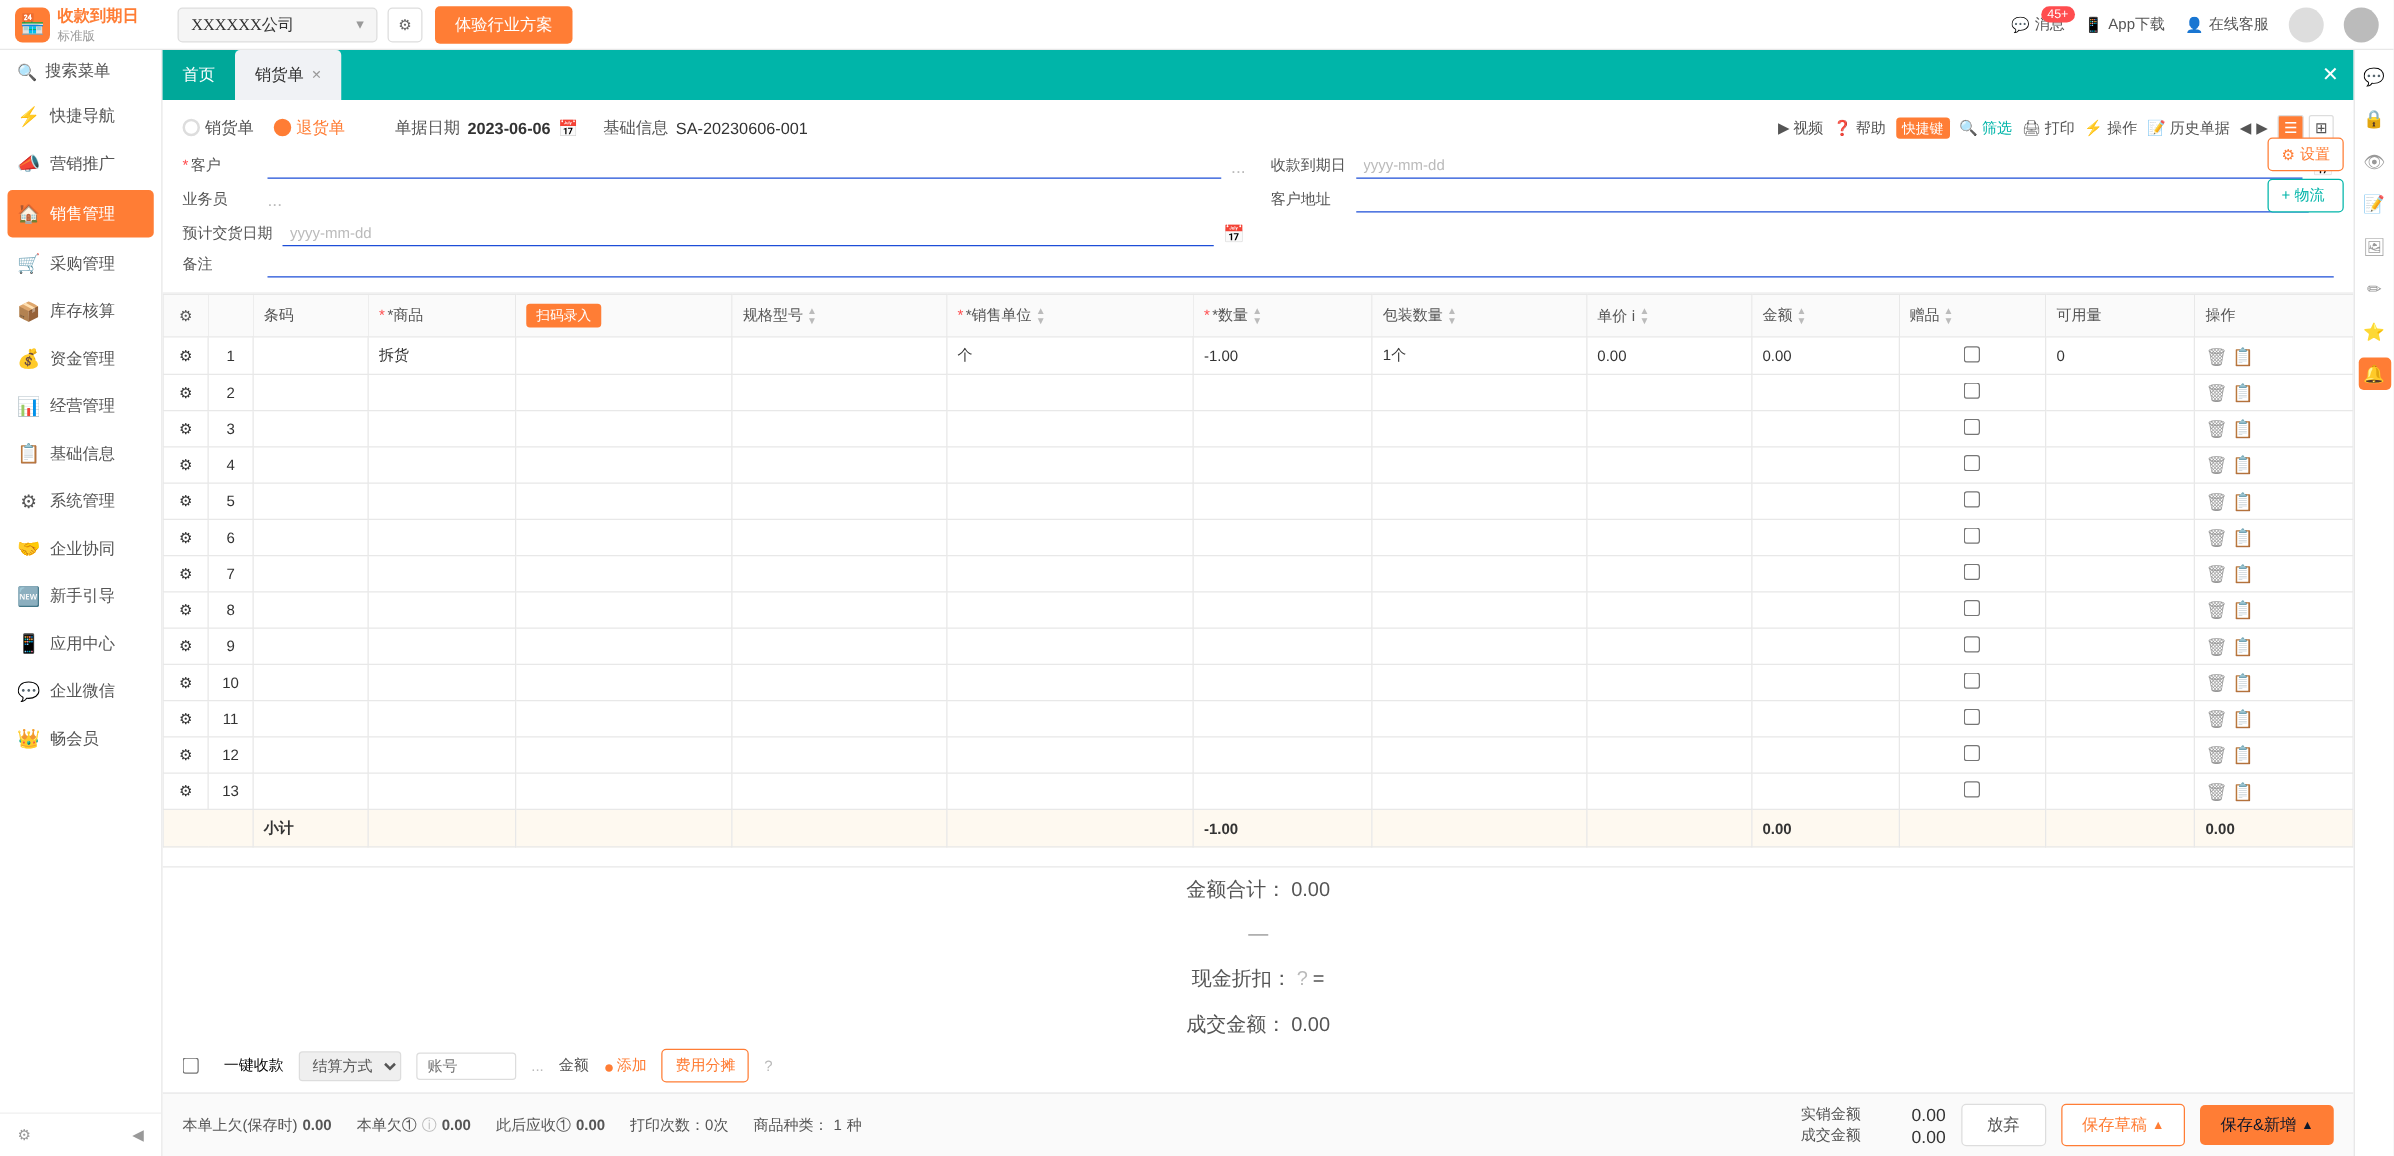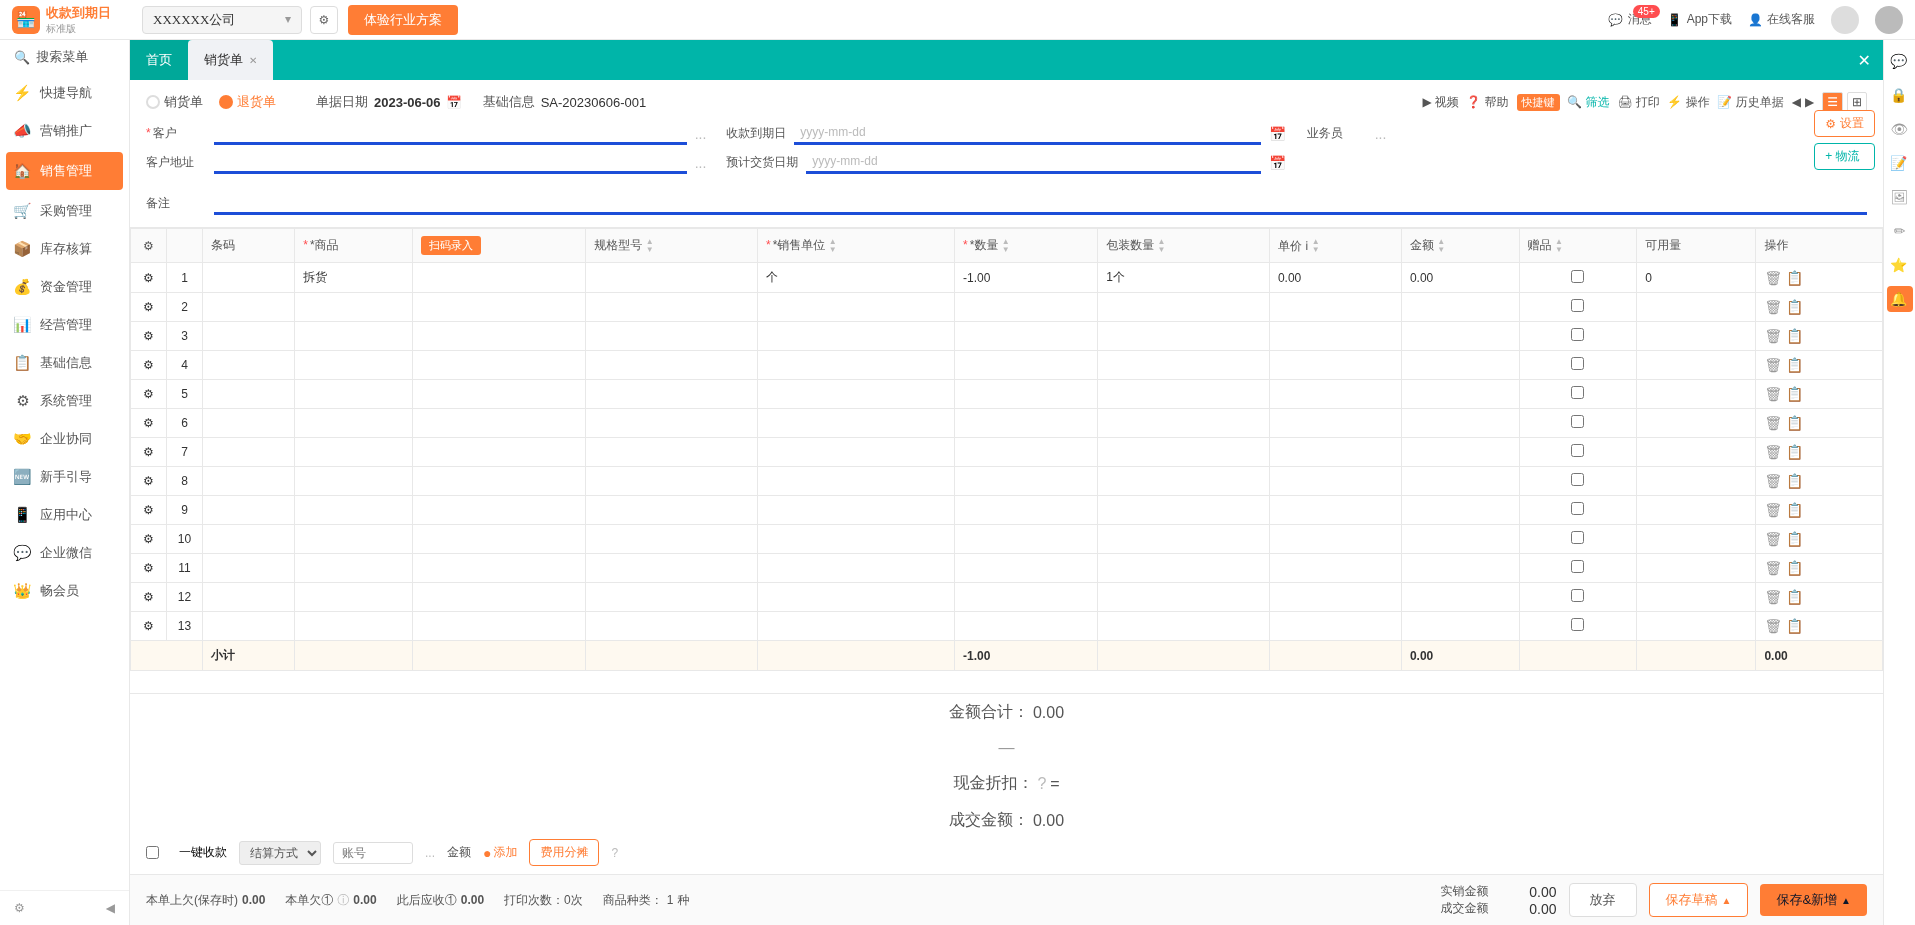--- a/index.html
+++ b/index.html
@@ -47,21 +47,21 @@
     .radio-item { display: flex; align-items: center; gap: 4px; cursor: pointer; font-size: 13px; color: #555; }
     .radio-dot { width: 14px; height: 14px; border-radius: 50%; border: 2px solid #ddd; }
     .radio-dot.checked { border-color: #ff7d35; background: #ff7d35; }
     .doc-meta { display: flex; align-items: center; gap: 20px; font-size: 13px; color: #555; margin-left: 20px; }
     .doc-meta-item { display: flex; align-items: center; gap: 6px; }
     .doc-actions { margin-left: auto; display: flex; align-items: center; gap: 8px; font-size: 12px; color: #555; }
     .doc-action-item { display: flex; align-items: center; gap: 3px; cursor: pointer; }
     .field-row { display: flex; align-items: center; gap: 8px; }
     .field-label { color: #555; font-size: 12px; white-space: nowrap; min-width: 60px; }
     .field-label.required::before { content: '*'; color: #ff4d4f; margin-right: 2px; }
-    .field-input { flex: 1; border: none; border-bottom: 3px solid #1d4ed8; padding: 3px 6px; font-size: 12px; color: #7f1d1d; outline: none; background: transparent; }
+    .field-input { flex: 1; border: none; border-bottom: 1px solid #1d4ed8; padding: 3px 6px; font-size: 12px; color: #7f1d1d; outline: none; background: transparent; }
     .field-input::placeholder { color: #bbb; }
     .field-dots { color: #bbb; cursor: pointer; font-size: 14px; }
     .field-calendar { color: #bbb; cursor: pointer; font-size: 14px; }
     .settings-btn { background: #fff; border: 1px solid #ff7d35; color: #ff7d35; border-radius: 4px; padding: 4px 10px; cursor: pointer; font-size: 12px; display: flex; align-items: center; gap: 4px; }
     .logistics-btn { background: #fff; border: 1px solid #00b5a9; color: #00b5a9; border-radius: 4px; padding: 4px 10px; cursor: pointer; font-size: 12px; display: flex; align-items: center; gap: 4px; }
 
     
     .table-area { flex: 1; overflow: auto; background: #fff; }
     .data-table { width: 100%; border-collapse: collapse; font-size: 12px; }
     .data-table th { background: #fafafa; border: 1px solid #e8e8e8; padding: 7px 8px; text-align: left; color: #555; font-weight: normal; white-space: nowrap; position: sticky; top: 0; z-index: 2; }
@@ -286,21 +286,21 @@
               <span style="cursor:pointer;">◀</span>
               <span style="cursor:pointer;">▶</span>
             </div>
             <div style="display:flex;gap:4px;">
               <span style="cursor:pointer;border:1px solid #ddd;padding:2px 4px;border-radius:2px;background:#ff7d35;color:white;">☰</span>
               <span style="cursor:pointer;border:1px solid #ddd;padding:2px 4px;border-radius:2px;">⊞</span>
             </div>
           </div>
         </div>
 
-        <div style="display:grid;grid-template-columns:1fr 1fr 1fr;gap:6px 20px;margin-bottom:18px;">
+        <div style="display:grid;grid-template-columns:1fr 1fr;gap:6px 20px;margin-bottom:4px;">
 
           <div class="field-row">
             <span class="field-label required">客户</span>
             <input class="field-input" type="text" placeholder="" style="">
             <span class="field-dots">...</span>
           </div>
           <div class="field-row">
             <span class="field-label">收款到期日</span>
             <input class="field-input" type="text" placeholder="yyyy-mm-dd" style="">
             <span class="field-calendar">📅</span>

